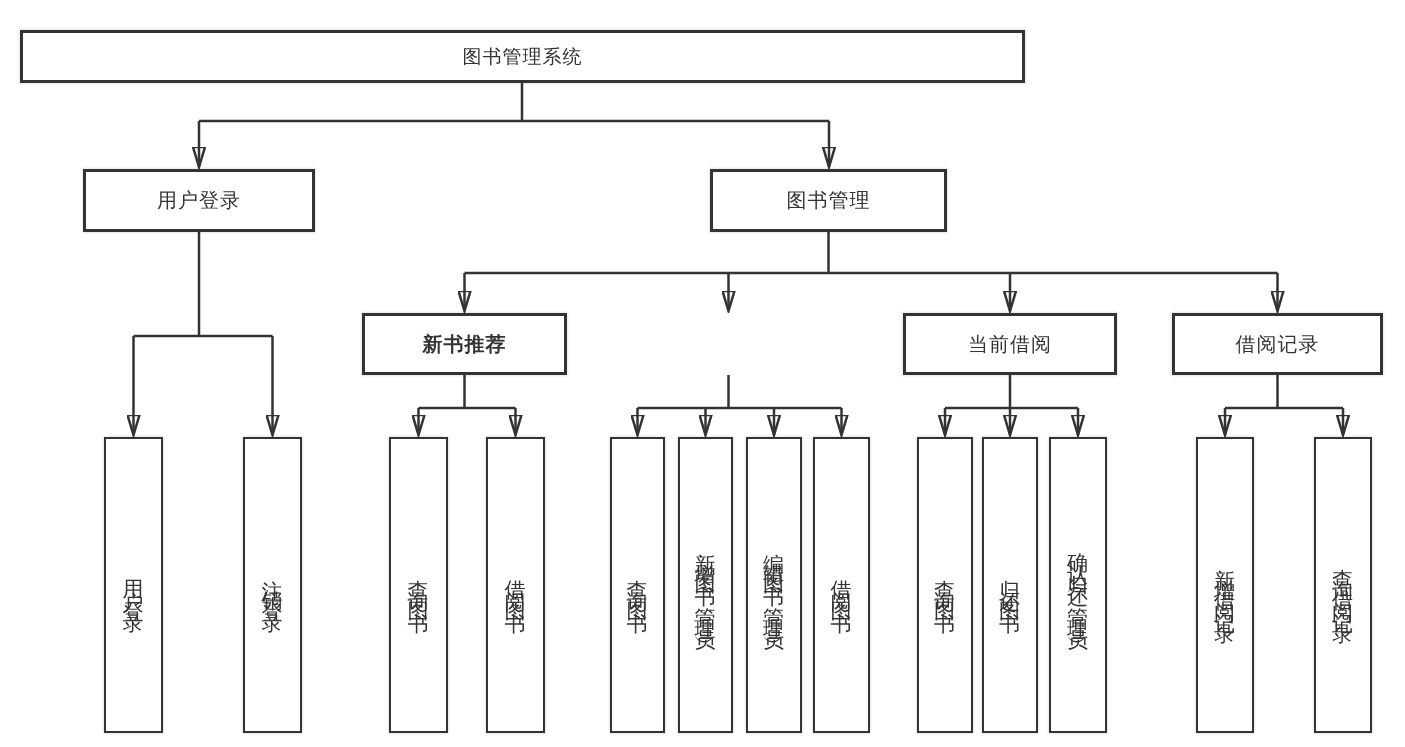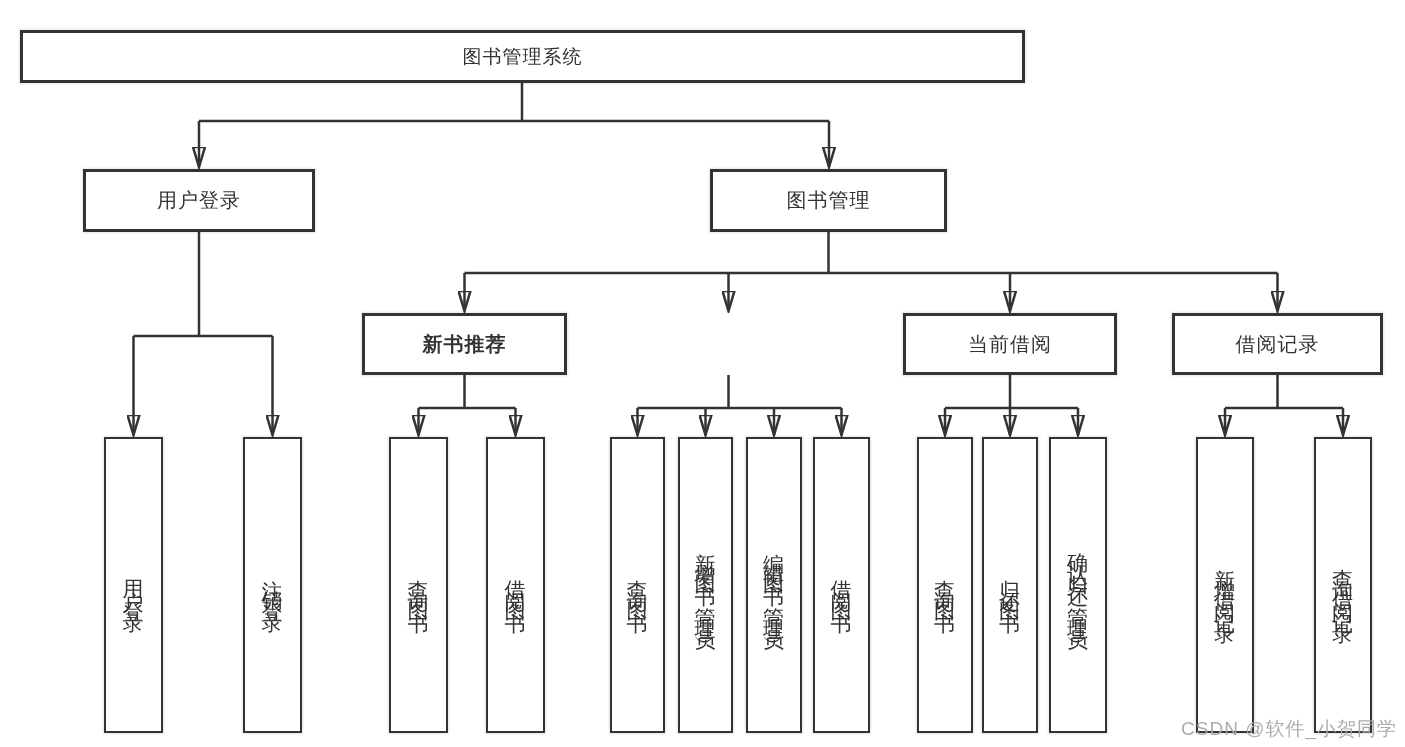--- a/index.html
+++ b/index.html
@@ -136,15 +136,14 @@
   <div class="vnode" style="left:746px; width:56px;">编辑图书（管理员）</div>
   <div class="vnode" style="left:813px; width:57px;">借阅图书</div>
 
   <div class="vnode" style="left:917px; width:56px;">查询图书</div>
   <div class="vnode" style="left:982px; width:56px;">归还图书</div>
   <div class="vnode" style="left:1049px; width:58px;">确认归还（管理员）</div>
 
   <div class="vnode" style="left:1196px; width:58px;">新增借阅记录</div>
   <div class="vnode" style="left:1314px; width:58px;">查询借阅记录</div>
 
-  <div class="watermark">CSDN @软件_小贺同学</div>
 
 </div>
 
 </body></html>

